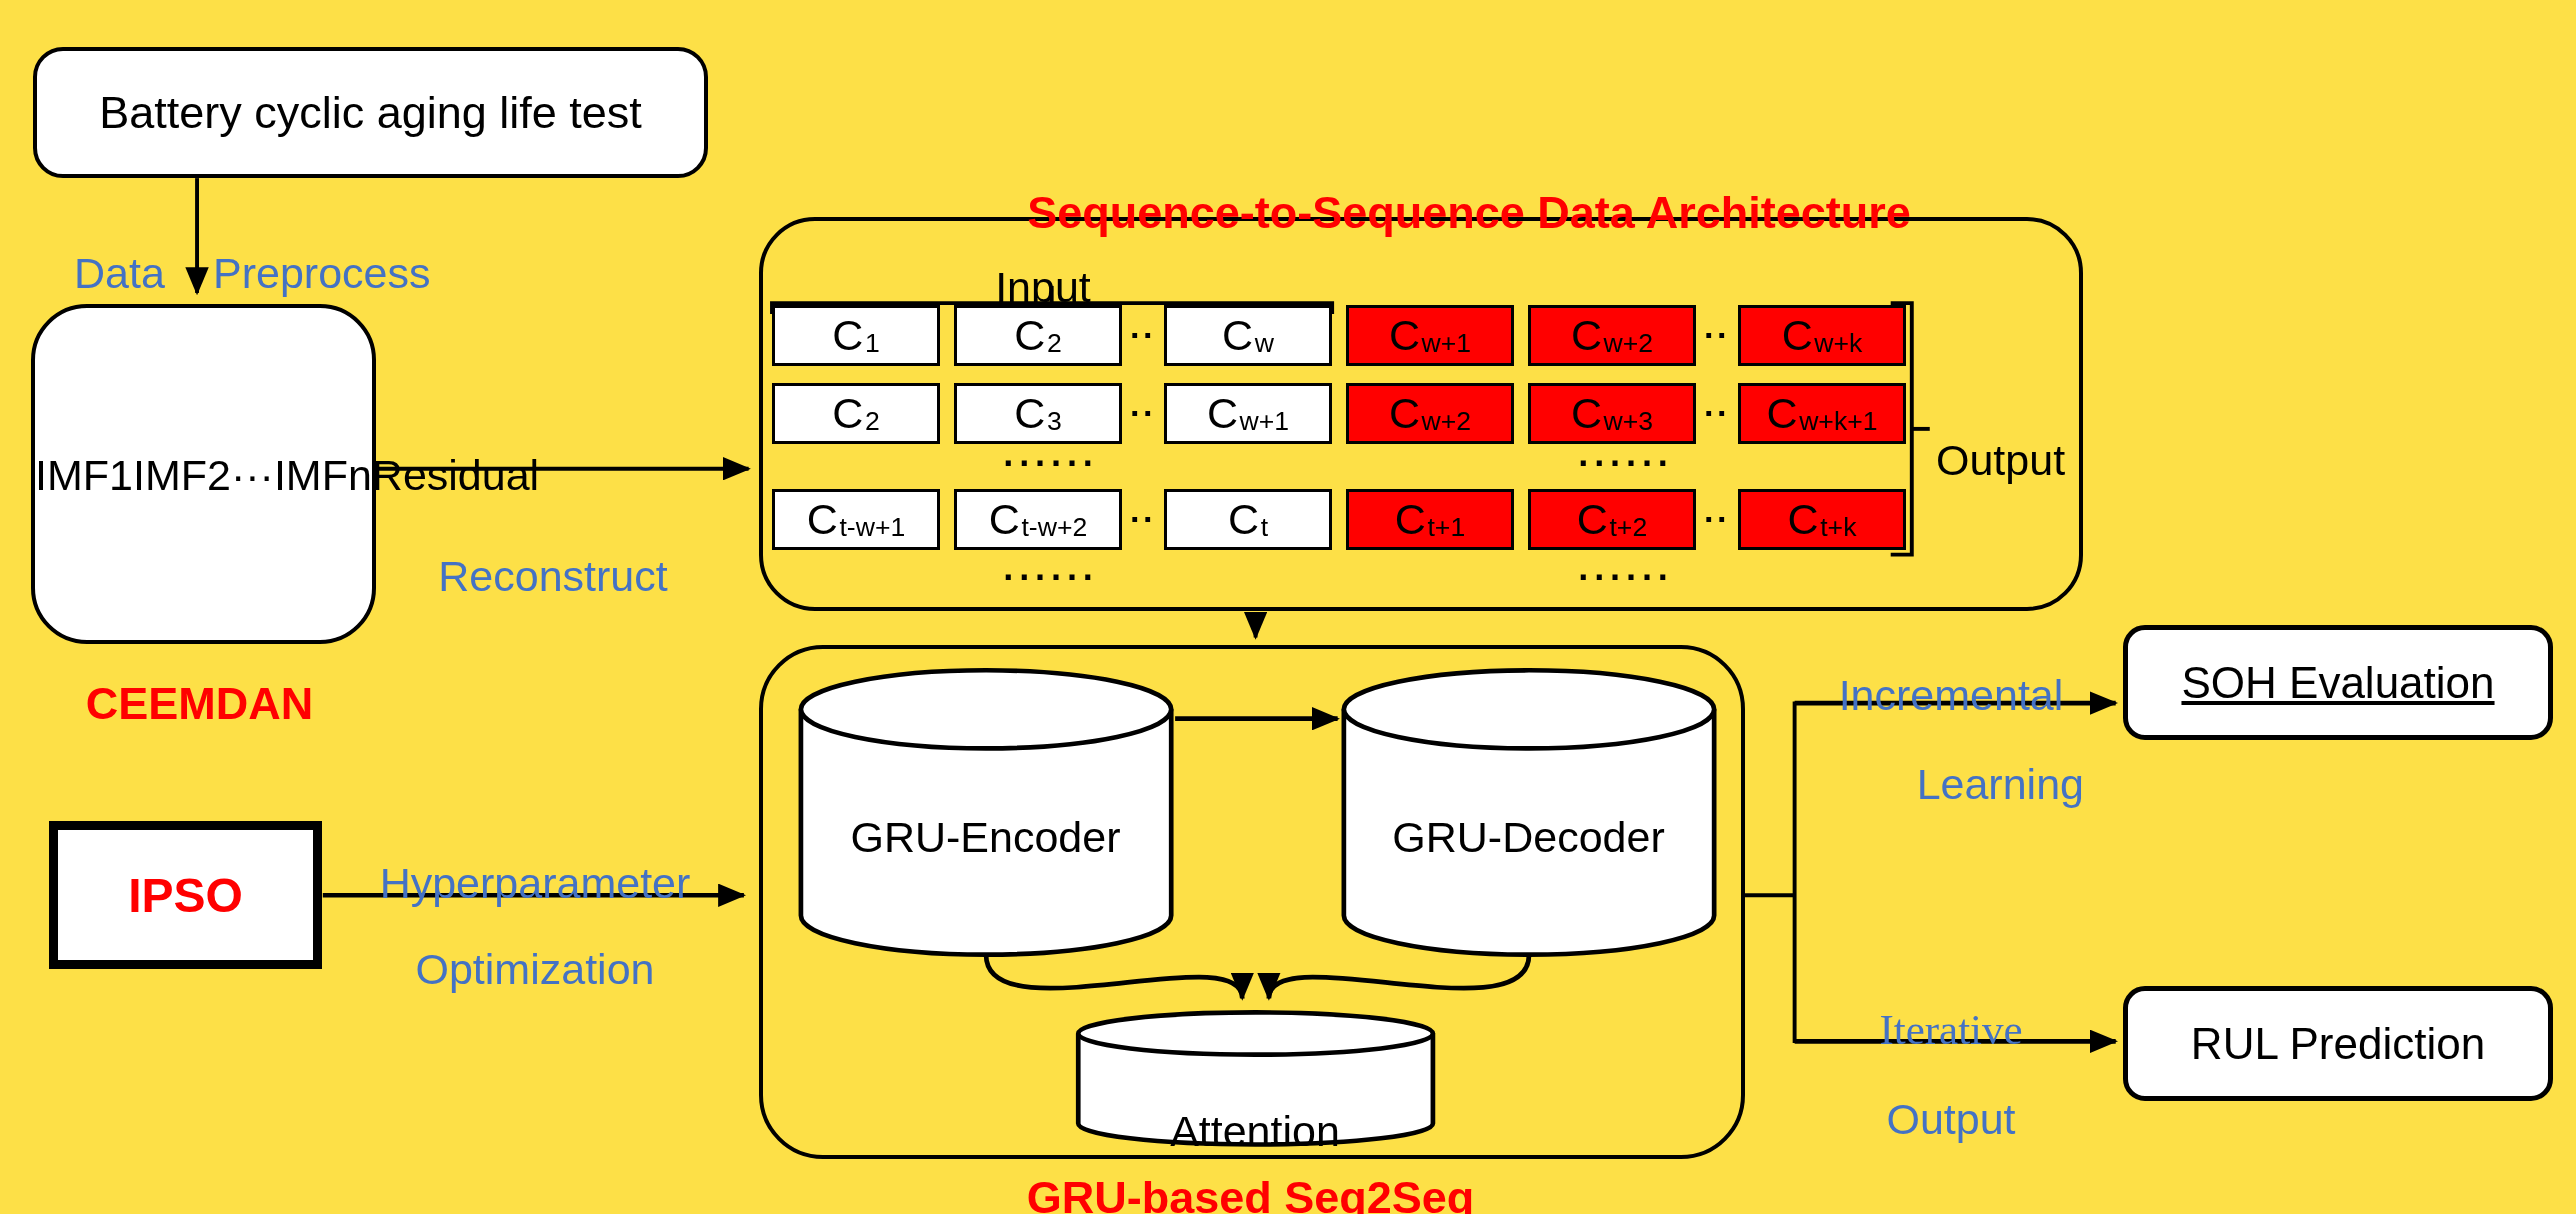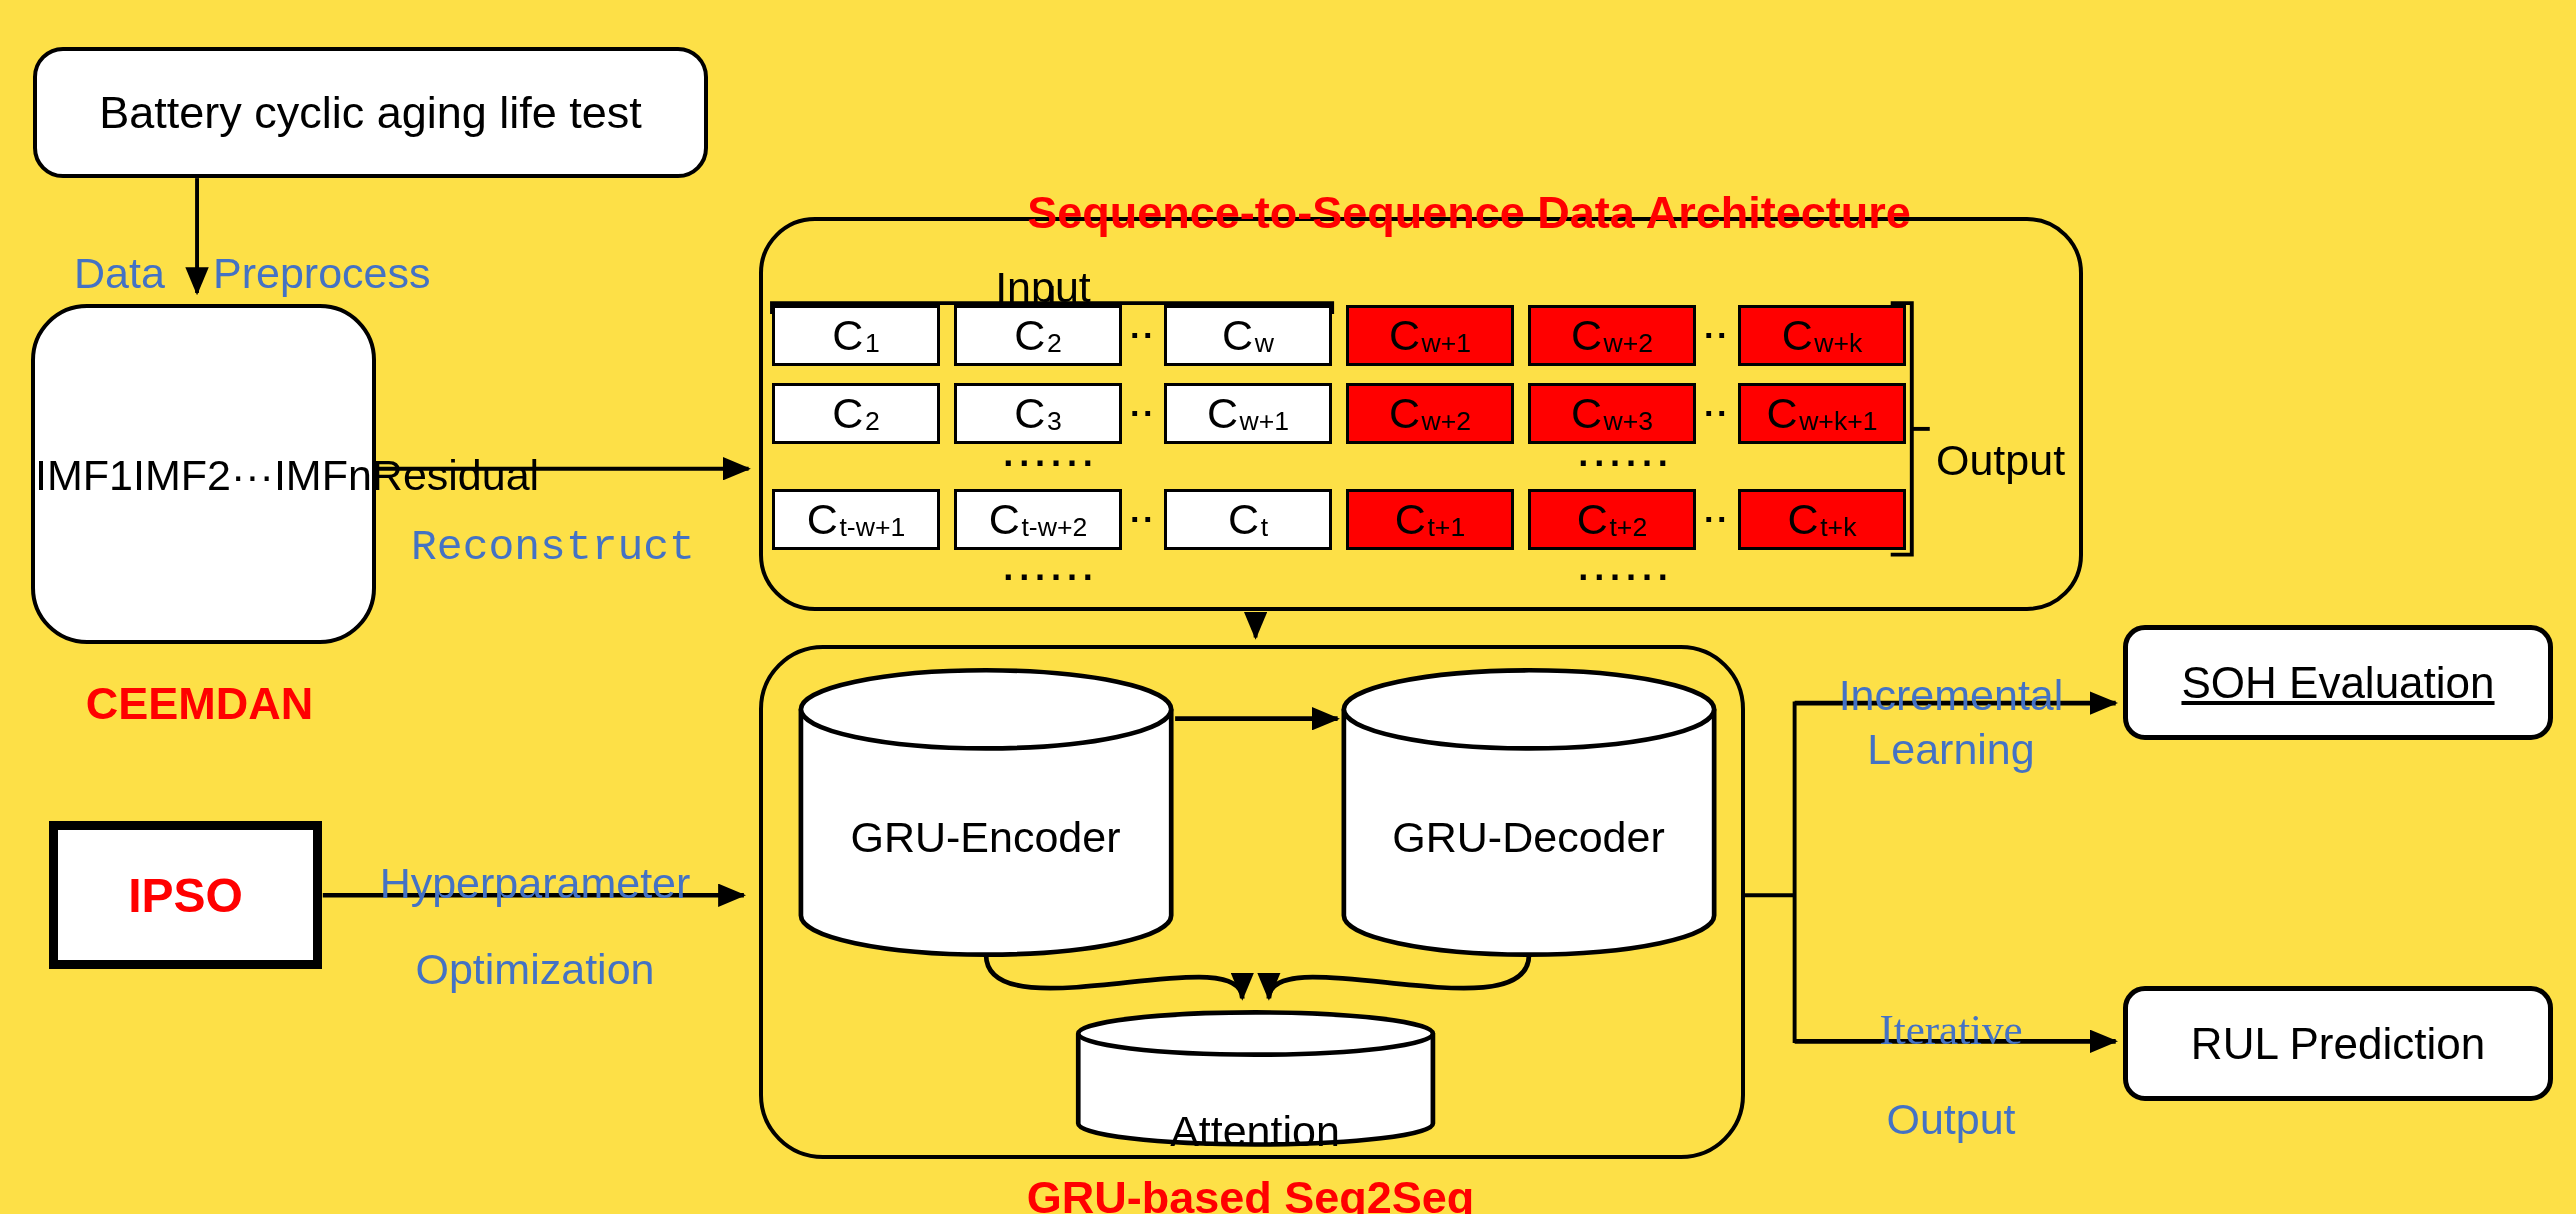--- a/index.html
+++ b/index.html
@@ -103,21 +103,21 @@
   </div>
   <div class="box" style="left:2123px;top:986px;width:430px;height:115px;border-width:5.5px;border-radius:22px;">
     <span style="font-size:44px;">RUL Prediction</span>
   </div>
 
   <div class="lbl blue" style="left:74px;top:220px;">Data</div>
   <div class="lbl blue" style="left:213px;top:220px;">Preprocess</div>
 
   <div class="lbl redtxt center" style="left:43px;top:650px;width:313px;font-size:45px;">CEEMDAN</div>
 
-  <div class="lbl blue center" style="left:377px;top:495px;width:352px;font-family:Liberation Mono, monospace;">Reconstruct</div>
+  <div class="lbl blue center" style="left:377px;top:523px;width:352px;">Reconstruct</div>
 
   <div class="lbl redtxt center" style="left:961px;top:159px;width:1016px;font-size:45px;">Sequence-to-Sequence Data Architecture</div>
 
   <div class="lbl center" style="left:965px;top:234px;width:156px;">Input</div>
   <div class="lbl" style="left:1936px;top:407px;">Output</div>
 
   <div class="cell" style="left:772px;top:305px;">
     <span>C</span>
       <sub>1</sub>
     </div>
@@ -206,18 +206,18 @@
 
   <div class="lbl center" style="left:806px;top:784px;width:359px;">GRU-Encoder</div>
   <div class="lbl center" style="left:1349px;top:784px;width:359px;">GRU-Decoder</div>
   <div class="lbl center" style="left:1138px;top:1078px;width:234px;">Attention</div>
   <div class="lbl redtxt center" style="left:977px;top:1144px;width:547px;font-size:45px;">GRU-based Seq2Seq</div>
 
   <div class="lbl blue center" style="left:363px;top:830px;width:344px;">Hyperparameter</div>
   <div class="lbl blue center" style="left:363px;top:916px;width:344px;">Optimization</div>
 
   <div class="lbl blue center" style="left:1818px;top:642px;width:266px;">Incremental</div>
-  <div class="lbl blue center" style="left:1818px;top:696px;width:266px;">Learning</div>
+  <div class="lbl blue center" style="left:1818px;top:731px;width:266px;text-align:right;">Learning</div>
   <div class="lbl blue center" style="left:1818px;top:977px;width:266px;font-family:Liberation Serif, serif;">Iterative</div>
   <div class="lbl blue center" style="left:1818px;top:1066px;width:266px;">Output</div>
 
 </div>
 
 
 </body></html>

